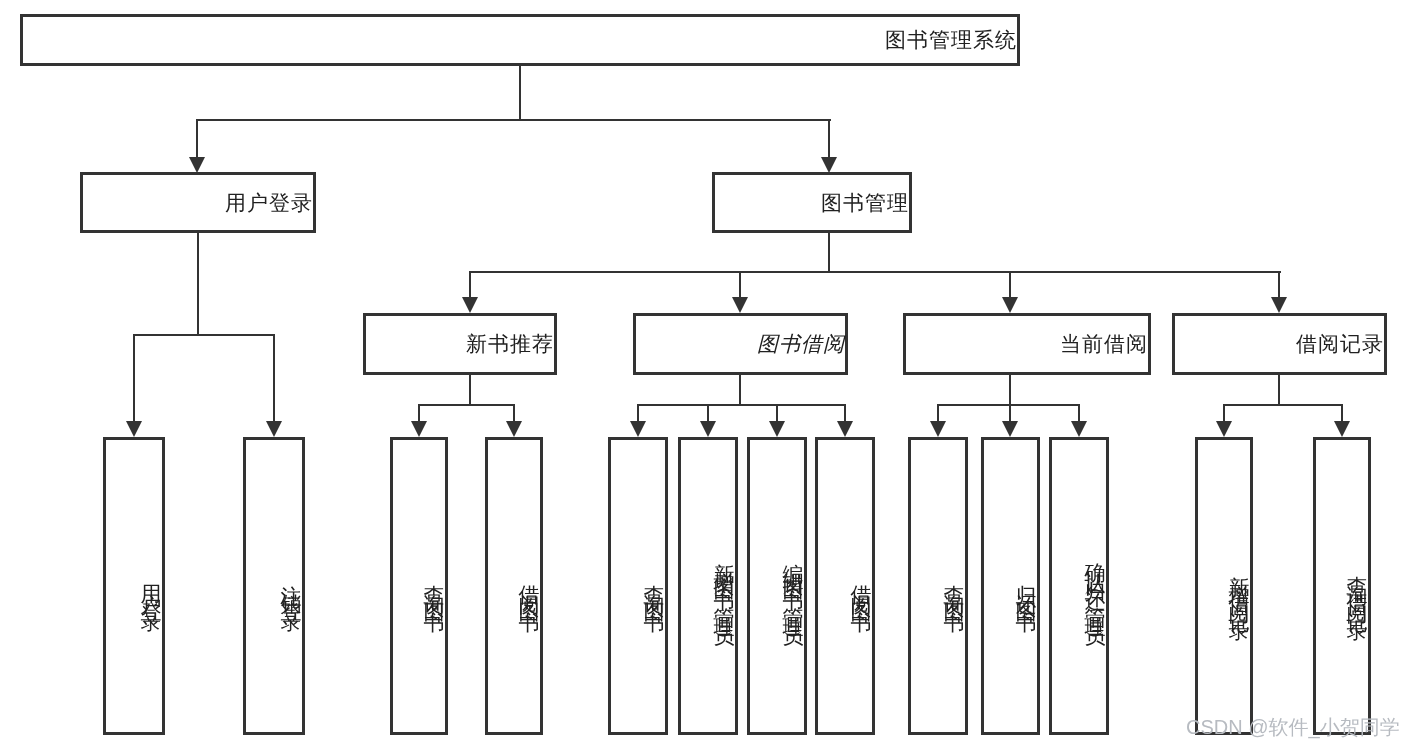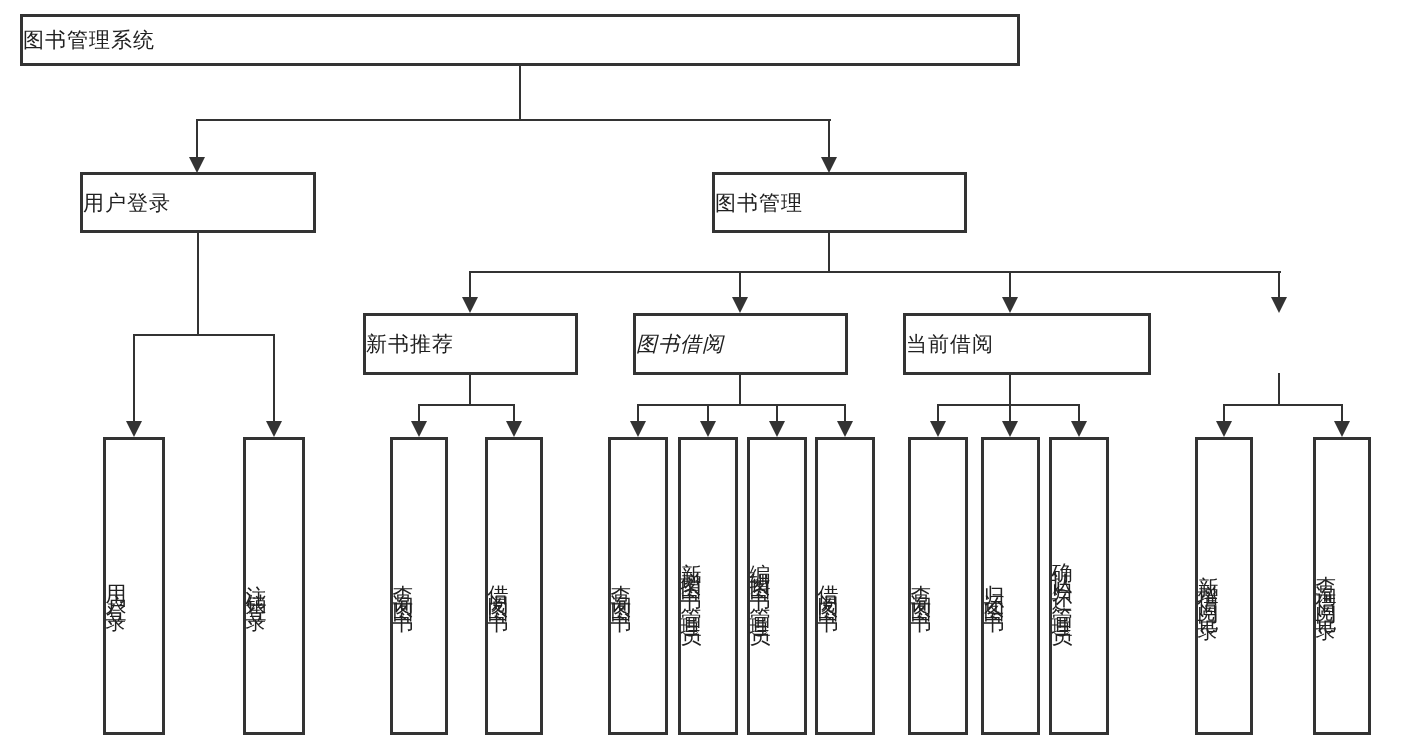--- a/index.html
+++ b/index.html
@@ -9,21 +9,21 @@
     --wm:#b7bbc1;
   }
   html,body{margin:0;padding:0;background:var(--bg);}
   #stage{
     position:relative;width:1405px;height:747px;background:var(--bg);
     font-family:"Liberation Sans","DejaVu Sans",sans-serif;
     color:var(--text);overflow:hidden;
   }
   .box{
     position:absolute;box-sizing:border-box;border:3px solid var(--line);
-    background:var(--bg);display:flex;align-items:center;justify-content:flex-start;
+    background:var(--bg);display:flex;align-items:center;justify-content:flex-end;
     font-size:21px;color:var(--text);letter-spacing:1px;
   }
   .leaf{border-width:3px;}
   .vtext{
     writing-mode:vertical-rl;text-orientation:mixed;
     letter-spacing:9px;font-size:21px;line-height:1;
   }
   .hline,.vline{position:absolute;background:var(--line);}
   .hline{height:2px;}
   .vline{width:2px;}
@@ -49,21 +49,21 @@
   <div class="vline" style="left:519px;top:64px;height:57px;"></div>
   <div class="hline" style="left:196px;top:119px;width:635px;"></div>
   <div class="vline" style="left:196px;top:119px;height:40px;"></div>
   <div class="arrow-down" style="left:189px;top:157px;"></div>
   <div class="vline" style="left:828px;top:119px;height:40px;"></div>
   <div class="arrow-down" style="left:821px;top:157px;"></div>
 
   <div class="box" style="left:80px;top:172px;width:236px;height:61px;">
     <span>用户登录</span>
   </div>
-  <div class="box" style="left:712px;top:172px;width:255px;height:61px;">
+  <div class="box" style="left:712px;top:172px;width:200px;height:61px;">
     <span>图书管理</span>
   </div>
 
   <div class="vline" style="left:197px;top:231px;height:105px;"></div>
   <div class="hline" style="left:133px;top:334px;width:142px;"></div>
   <div class="vline" style="left:133px;top:334px;height:88px;"></div>
   <div class="arrow-down" style="left:126px;top:421px;"></div>
   <div class="vline" style="left:273px;top:334px;height:88px;"></div>
   <div class="arrow-down" style="left:266px;top:421px;"></div>
 
@@ -71,28 +71,31 @@
   <div class="hline" style="left:469px;top:271px;width:812px;"></div>
   <div class="vline" style="left:469px;top:271px;height:27px;"></div>
   <div class="arrow-down" style="left:462px;top:297px;"></div>
   <div class="vline" style="left:739px;top:271px;height:27px;"></div>
   <div class="arrow-down" style="left:732px;top:297px;"></div>
   <div class="vline" style="left:1009px;top:271px;height:27px;"></div>
   <div class="arrow-down" style="left:1002px;top:297px;"></div>
   <div class="vline" style="left:1278px;top:271px;height:27px;"></div>
   <div class="arrow-down" style="left:1271px;top:297px;"></div>
 
-  <div class="box" style="left:363px;top:313px;width:215px;height:62px;">
+  <div class="box" style="left:363px;top:313px;width:194px;height:62px;">
     <span>新书推荐</span>
   </div>
   <div class="box" style="left:633px;top:313px;width:215px;height:62px;font-style:italic;">
     <span>图书借阅</span>
   </div>
   <div class="box" style="left:903px;top:313px;width:248px;height:62px;">
     <span>当前借阅</span>
+  </div>
+  <div class="box" style="left:1172px;top:313px;width:215px;height:62px;">
+    <span>借阅记录</span>
   </div>
 
   <div class="vline" style="left:469px;top:373px;height:33px;"></div>
   <div class="hline" style="left:418px;top:404px;width:97px;"></div>
   <div class="vline" style="left:418px;top:404px;height:19px;"></div>
   <div class="arrow-down" style="left:411px;top:421px;"></div>
   <div class="vline" style="left:513px;top:404px;height:19px;"></div>
   <div class="arrow-down" style="left:506px;top:421px;"></div>
 
   <div class="vline" style="left:739px;top:373px;height:33px;"></div>
@@ -159,13 +162,14 @@
     <span class="vtext">确认归还（管理员）</span>
   </div>
 
   <div class="box leaf" style="left:1195px;top:437px;width:58px;height:298px;">
     <span class="vtext">新增借阅记录</span>
   </div>
   <div class="box leaf" style="left:1313px;top:437px;width:58px;height:298px;">
     <span class="vtext">查询借阅记录</span>
   </div>
 
+  <div class="watermark">CSDN @软件_小贺同学</div>
 </div>
 
 </body></html>

